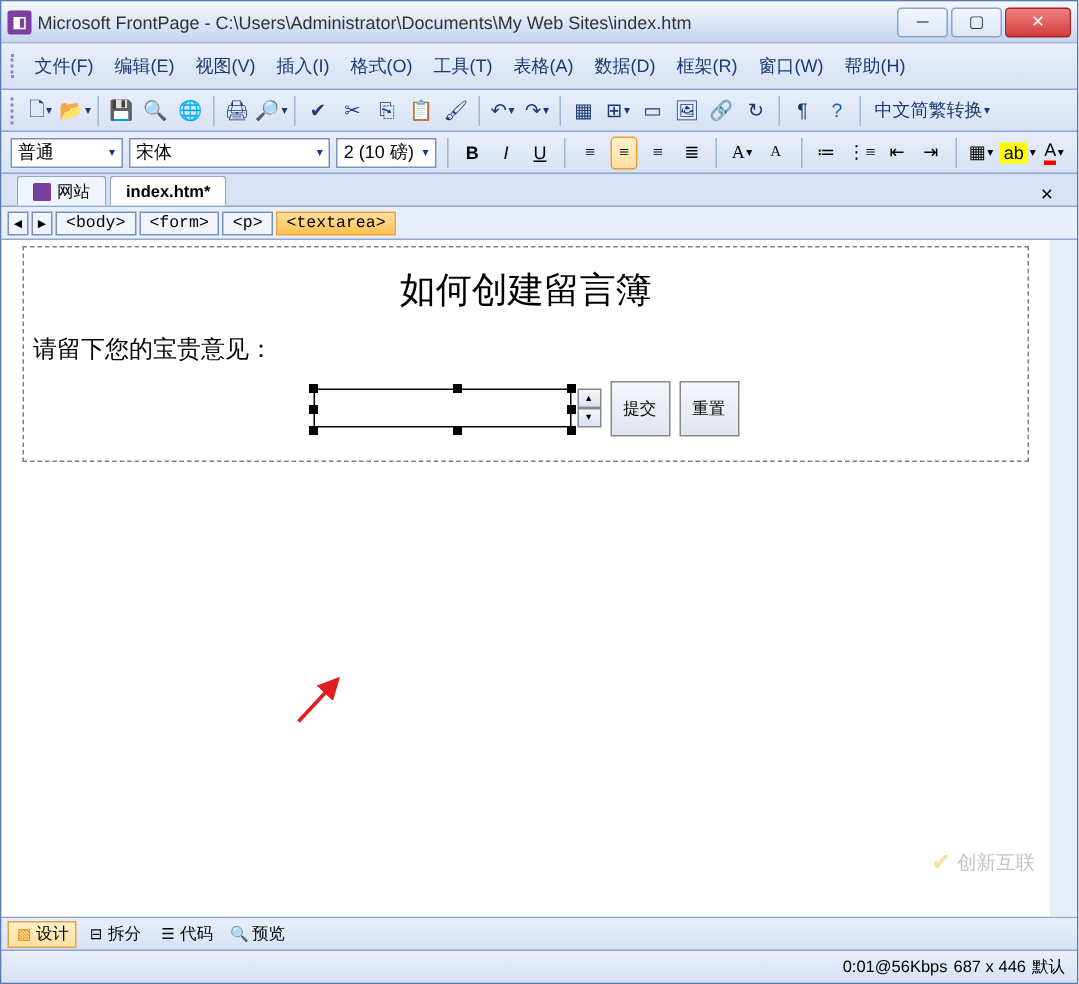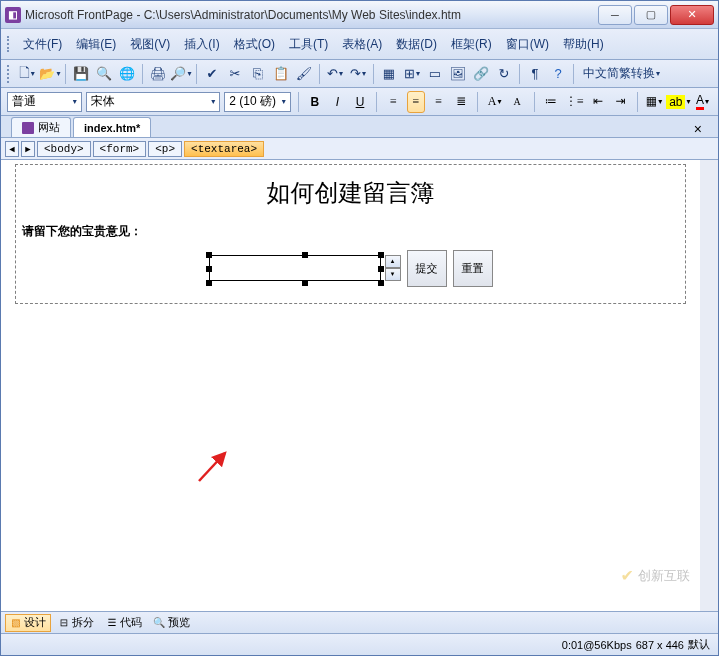--- a/index.html
+++ b/index.html
@@ -36,21 +36,21 @@
 .filetab.active { background: #fff; font-family: "Courier New", monospace; font-weight: bold; }
 .tabstrip .closex { margin-left: auto; font-size: 14px; cursor: pointer; padding: 0 6px; }
 .breadcrumb { height: 22px; background: #E8EEFA; display: flex; align-items: center; padding: 0 4px; gap: 2px; border-bottom: 1px solid #8FA7CC; }
 .bcnav { width: 14px; height: 16px; border: 1px solid #7A92BA; background: #F0F5FD; display: flex; align-items: center; justify-content: center; font-size: 9px; cursor: pointer; }
 .bctag { height: 16px; padding: 0 6px; border: 1px solid #7A92BA; background: #F0F5FD; font-family: "Courier New", monospace; font-size: 11px; display: flex; align-items: center; cursor: pointer; }
 .bctag.sel { background: linear-gradient(#FFE0A0,#FFC050); border-color: #E8A33D; }
 .editor { flex: 1; background: #fff; position: relative; overflow: auto; border-right: 18px solid #E8ECF5; }
 .page { padding: 4px 14px; }
 .formbox { border: 1px dashed #808080; padding: 8px 6px 16px 6px; }
 .formtitle { text-align: center; font-family: "SimSun", serif; font-size: 24px; font-weight: normal; padding: 4px 0 8px 0; }
-.formlabel { font-family: "SimSun", serif; font-size: 12px; padding: 6px 0 10px 0; font-weight: bold; }
+.formlabel { font-family: "SimSun", serif; font-size: 16px; padding: 6px 0 10px 0; }
 .formrow { display: flex; align-items: center; justify-content: center; gap: 6px; position: relative; }
 .textarea-sel { position: relative; width: 192px; height: 28px; }
 .textarea-box { width: 172px; height: 26px; border: 1px solid #000; background: #fff; position: relative; }
 .handle { position: absolute; width: 6px; height: 6px; background: #000; }
 .h-tl { top: -3px; left: -3px; } .h-tm { top: -3px; left: 50%; margin-left: -3px; } .h-tr { top: -3px; right: 17px; }
 .h-ml { top: 50%; left: -3px; margin-top: -3px; } .h-mr { top: 50%; right: 17px; margin-top: -3px; }
 .h-bl { bottom: -3px; left: -3px; } .h-bm { bottom: -3px; left: 50%; margin-left: -3px; } .h-br { bottom: -3px; right: 17px; }
 .spin { position: absolute; right: 0; top: 0; width: 16px; height: 26px; display: flex; flex-direction: column; }
 .spin div { flex: 1; border: 1px solid #888; background: linear-gradient(#F4F7FC,#D7E2F4); display: flex; align-items: center; justify-content: center; font-size: 7px; cursor: pointer; }
 .formbtn { height: 37px; padding: 0 8px; border: 1px solid #888; background: linear-gradient(#F4F7FC,#E0E4EC); font-family: Liberation Serif, serif; font-size: 11px; cursor: pointer; }

